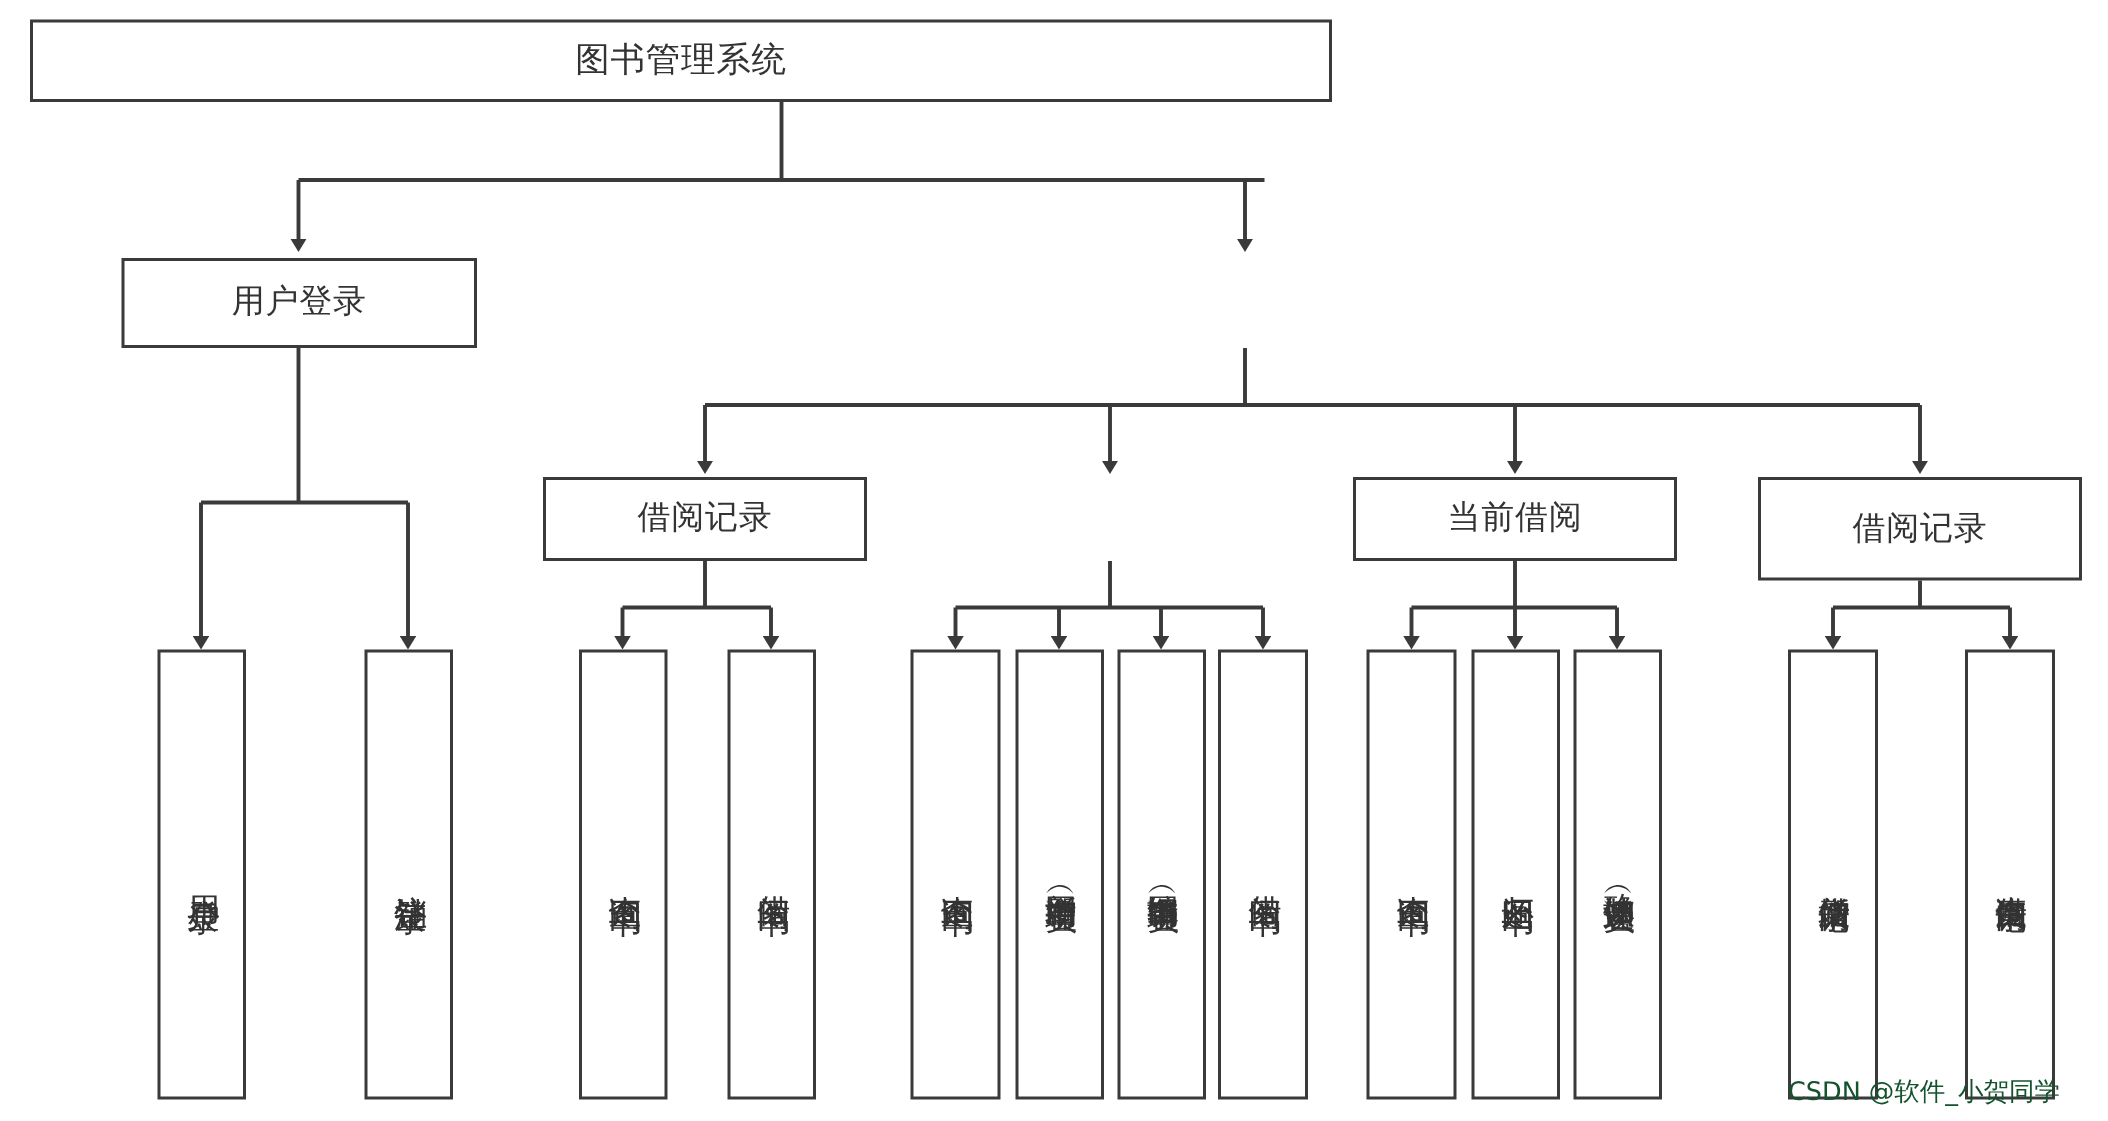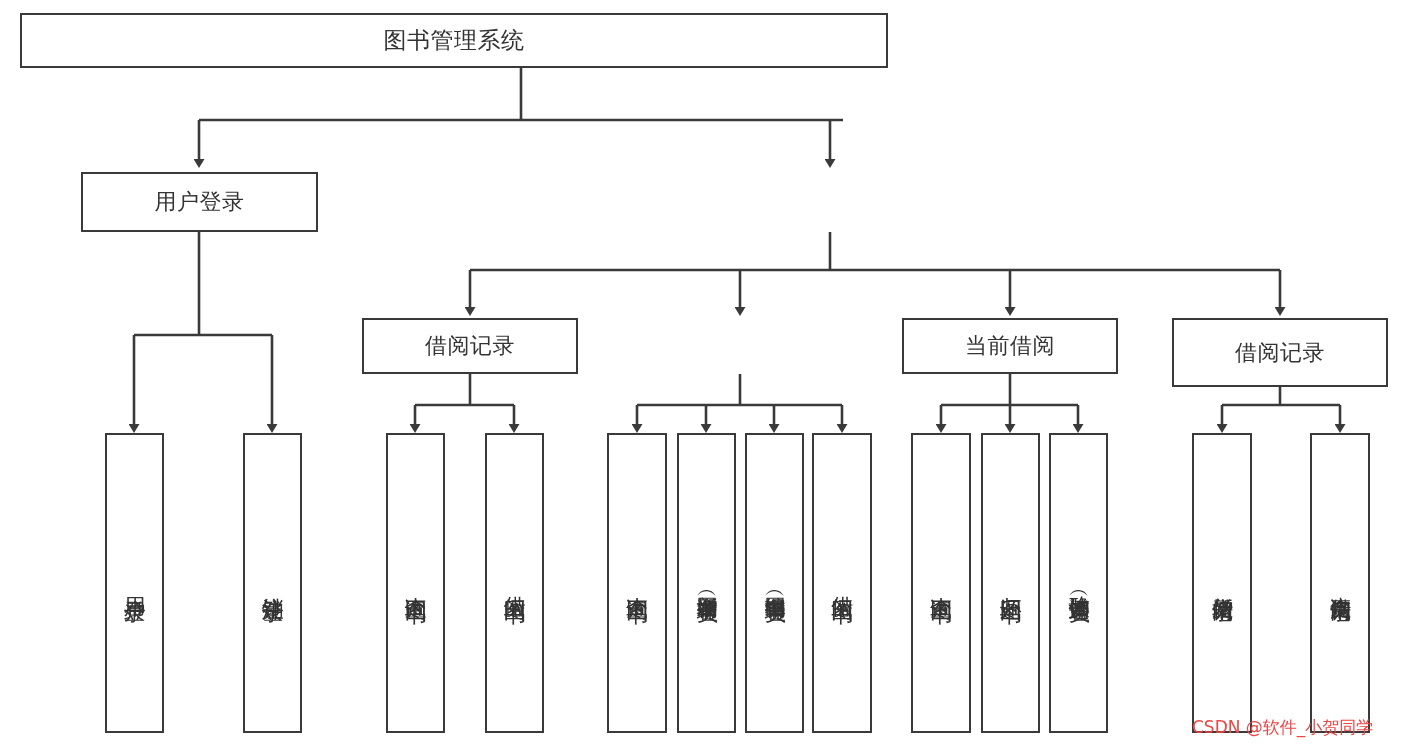--- a/index.html
+++ b/index.html
@@ -58,21 +58,21 @@
     line-height: 1.12;
     letter-spacing: 2px;
     white-space: nowrap;
   }
   .node.vert.tall .lbl {
     font-size: 21px;
     letter-spacing: 1px;
   }
   .watermark {
     position: absolute;
-    color: #ef4444;
+    color: #14532d;
     font-size: 17px;
     z-index: 5;
     white-space: nowrap;
     font-family: "DejaVu Sans", "Liberation Sans", sans-serif;
   }
 </style>
 </head>
 <body>
 
 <div id="canvas">

